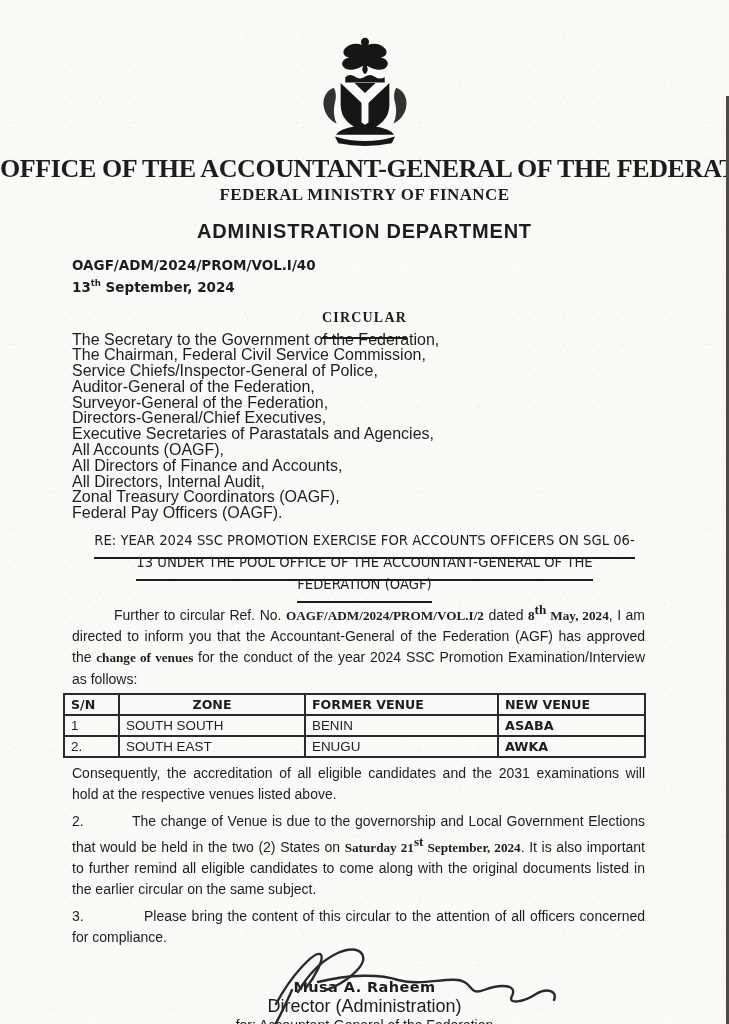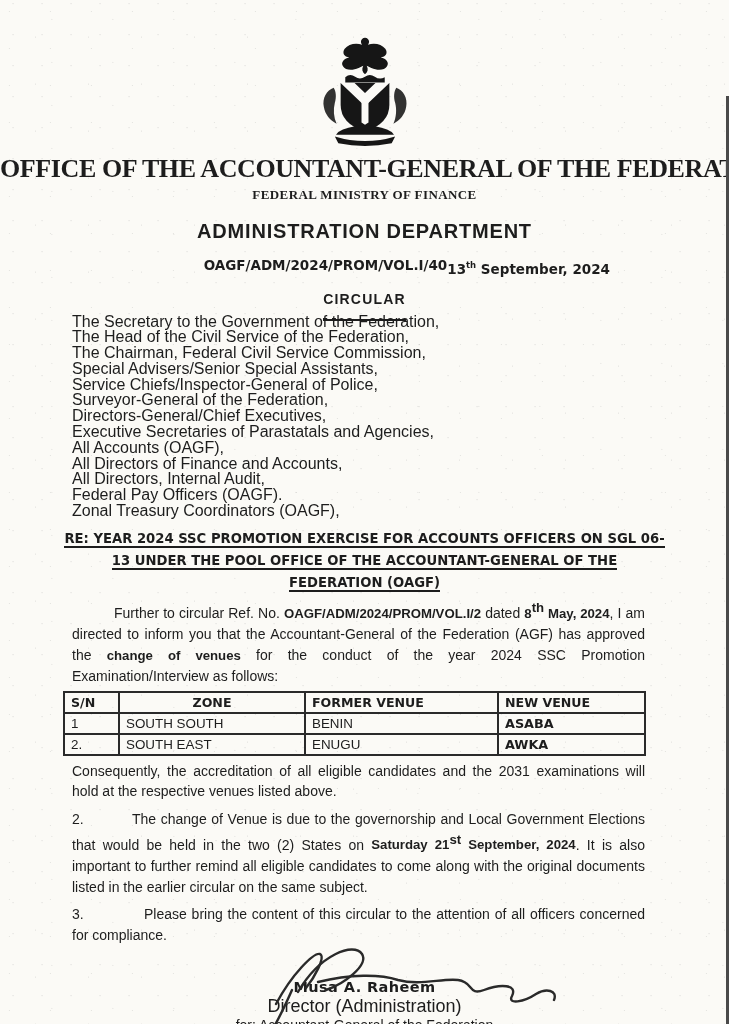--- a/index.html
+++ b/index.html
@@ -20,56 +20,56 @@
 
   .crest { display:block; margin:34px auto 0; width:116px; height:112px; }
 
   .office-title {
     margin-top:8px; text-align:center; white-space:nowrap;
     font-family:"Liberation Serif", serif; font-weight:700;
     font-size:26px; letter-spacing:-0.4px; line-height:30px;
   }
   .ministry {
     text-align:center; font-family:"Liberation Serif", serif;
-    font-weight:700; font-size:13px; letter-spacing:0.4px; line-height:21px;
+    font-weight:700; font-size:17px; letter-spacing:0.4px; line-height:21px;
   }
   .department {
     text-align:center; font-weight:700; font-size:20px;
     letter-spacing:0.8px; line-height:25px; margin-top:14px;
   }
 
   .ref-row {
-    display:flex; justify-content:flex-end;
+    display:flex; justify-content:center;
     margin:12px 119px 0 72px;
-    font-family:"DejaVu Sans", sans-serif; font-weight:700; font-size:13.5px; line-height:18px;
+    font-family:"DejaVu Sans", sans-serif; font-weight:700; font-size:13.5px; line-height:18px;flex-direction:column;
   }
   .ref-row sup { font-size:8.5px; }
 
   .circular { text-align:center; margin-top:11px; line-height:19px; }
   .circular span {
-    font-family:Liberation Sans, sans-serif; font-weight:700; font-size:14px;
+    font-family:Liberation Serif, serif; font-weight:700; font-size:14px;
     letter-spacing:1.2px; border-bottom:2.4px solid #1d1d1d; padding-bottom:12px;
   }
 
   .addressees { margin:5px 0 0 72px; font-size:16px; line-height:15.8px; }
 
   .subject { margin-top:8px; text-align:center; }
   .subject-line { line-height:21px; }
   .subject-line span {
-    font-family:"DejaVu Sans", sans-serif; font-weight:700; font-size:13.2px;
-    border-bottom:2.2px solid #1d1d1d; padding-bottom:0;
+    font-family:"DejaVu Sans", sans-serif; font-weight:400; font-size:13.2px;
+    border-bottom:2.2px solid #1d1d1d; padding-bottom:9px;
   }
 
   .para {
     margin:5px 84px 0 72px; font-size:14px; line-height:20.6px;
     text-align:justify;
   }
   .para.indent { text-indent:42px; }
   .para b, .para sup.hv {
-    font-family:Liberation Sans, sans-serif; font-weight:700; font-size:13.2px;margin-top:14px;
+    font-family:Liberation Serif, serif; font-weight:700; font-size:13.2px;margin-top:14px;
   }
   .para sup { font-size:9px; }
   .pnum { display:inline-block; }
   .w2 { width:60px; }
   .w3 { width:72px; }
   p.para { margin-top:5px; margin-bottom:0; }
   .mt7 { margin-top:7px !important; }
 
   table.venue {
     border-collapse:collapse; margin:4px 0 0 63px; width:581px;
@@ -118,32 +118,31 @@
 
   <div class="ref-row">
     <span class="ref-no">OAGF/ADM/2024/PROM/VOL.I/40</span>
     <span class="ref-date"><span>13</span><sup>th</sup><span> September, 2024</span></span>
   </div>
 
   <div class="circular"><span>CIRCULAR</span></div>
 
   <div class="addressees">
     <div class="addr">The Secretary to the Government of the Federation,</div>
-    <div class="addr">The Head of the Civil Service of the Federation,</div>
     <div class="addr">The Chairman, Federal Civil Service Commission,</div>
-    <div class="addr">Special Advisers/Senior Special Assistants,</div>
     <div class="addr">Service Chiefs/Inspector-General of Police,</div>
+    <div class="addr">Auditor-General of the Federation,</div>
     <div class="addr">Surveyor-General of the Federation,</div>
     <div class="addr">Directors-General/Chief Executives,</div>
     <div class="addr">Executive Secretaries of Parastatals and Agencies,</div>
     <div class="addr">All Accounts (OAGF),</div>
     <div class="addr">All Directors of Finance and Accounts,</div>
     <div class="addr">All Directors, Internal Audit,</div>
+    <div class="addr">Zonal Treasury Coordinators (OAGF),</div>
     <div class="addr">Federal Pay Officers (OAGF).</div>
-    <div class="addr">Zonal Treasury Coordinators (OAGF),</div>
   </div>
 
   <div class="subject">
     <div class="subject-line"><span>RE: YEAR 2024 SSC PROMOTION EXERCISE FOR ACCOUNTS OFFICERS ON SGL 06-</span></div>
     <div class="subject-line"><span>13 UNDER THE POOL OFFICE OF THE ACCOUNTANT-GENERAL OF THE</span></div>
     <div class="subject-line"><span>FEDERATION (OAGF)</span></div>
   </div>
 
   <p class="para indent"><span>Further to circular Ref. No. </span><b>OAGF/ADM/2024/PROM/VOL.I/2</b><span> dated </span><b>8</b><sup class="hv">th</sup><b> May, 2024</b><span>, I am directed to inform you that the Accountant-General of the Federation (AGF) has approved the </span><b>change of venues</b><span> for the conduct of the year 2024 SSC Promotion Examination/Interview as follows:</span></p>
 

